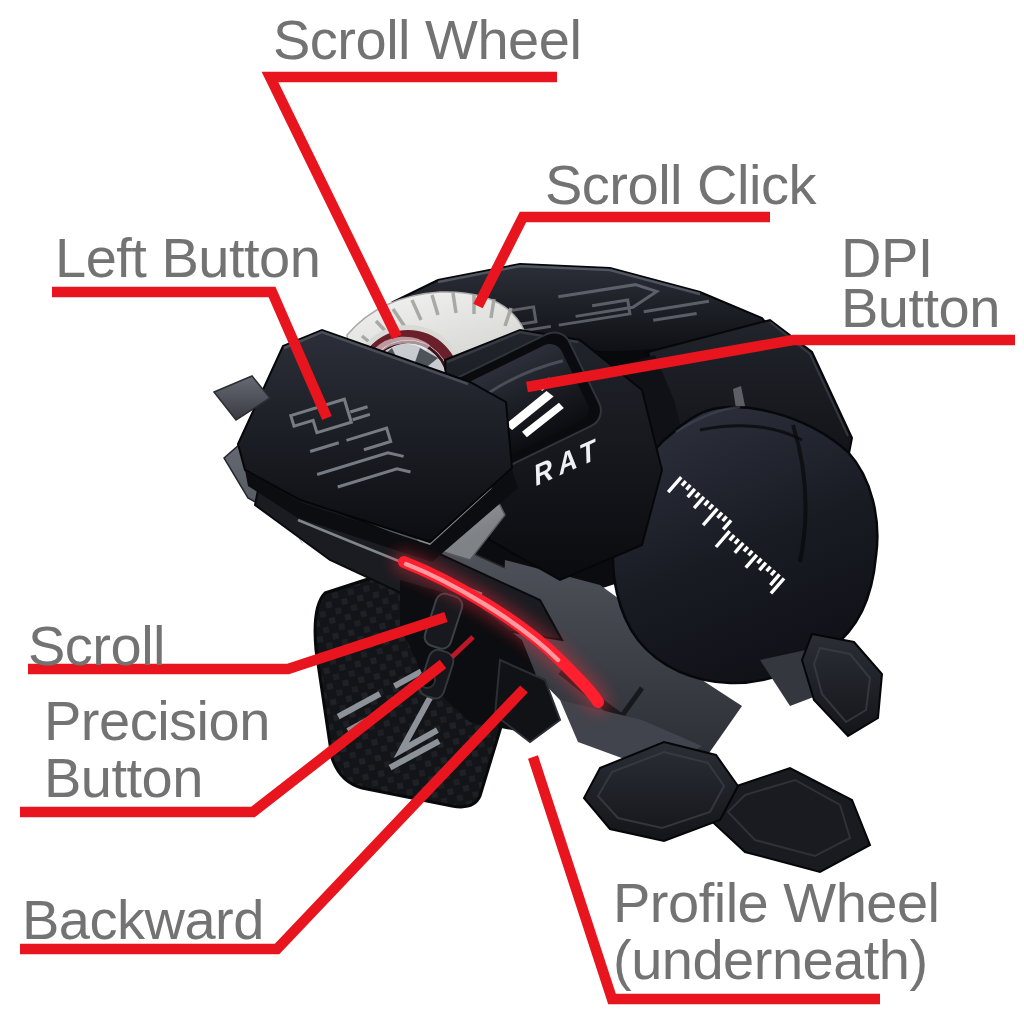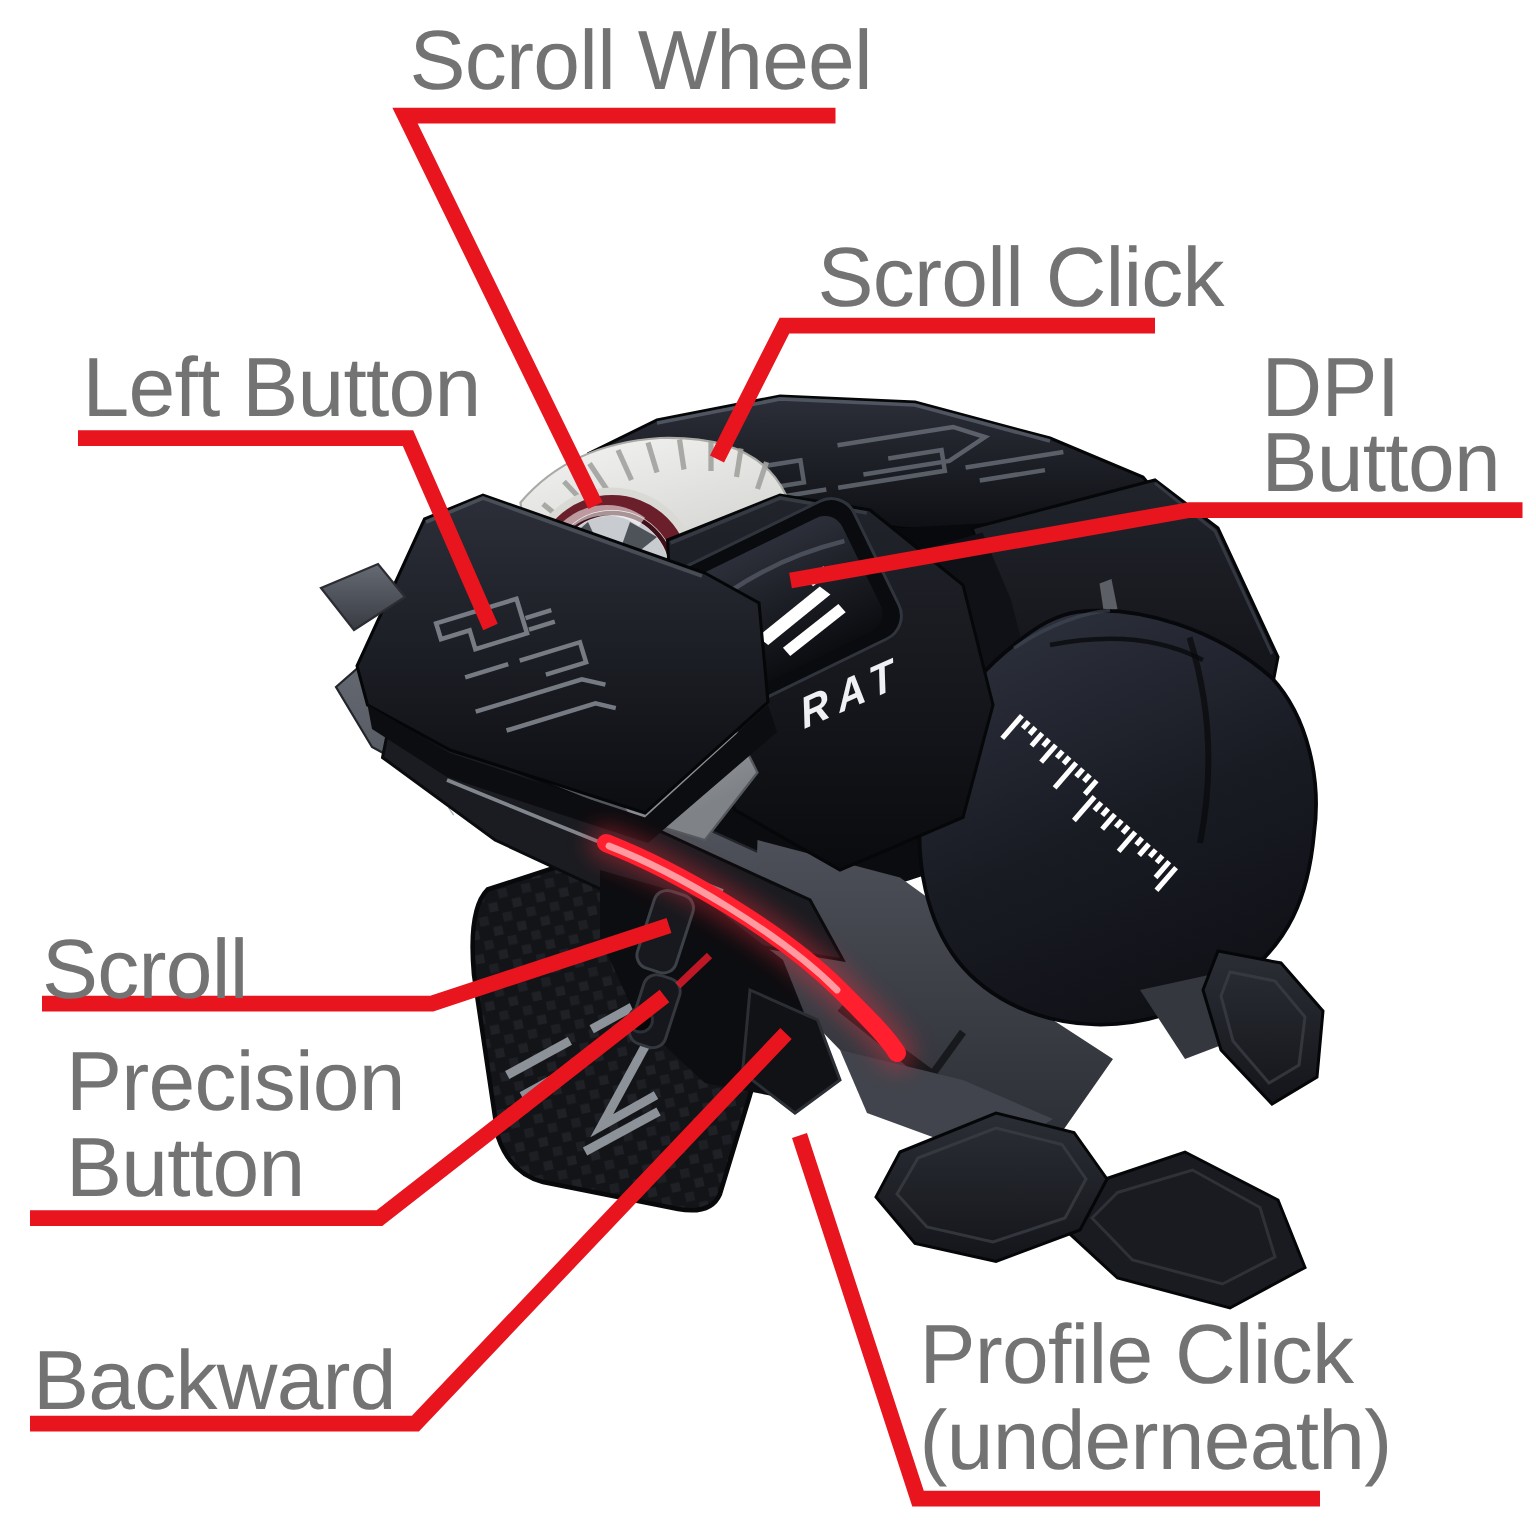--- a/index.html
+++ b/index.html
@@ -272,17 +272,17 @@
 <div class="label" style="left:28px;top:617px;">Scroll</div>
 
 <div class="label" style="left:20px;top:692px;margin-left:24px;">
   <div>Precision</div>
   <div>Button</div>
 </div>
 
 <div class="label" style="left:22px;top:891px;">Backward</div>
 
 <div class="label" style="left:613px;top:874px;">
-  <div>Profile Click</div>
+  <div>Profile Wheel</div>
   <div>(underneath)</div>
 </div>
 
 </div>
 
 </body></html>

